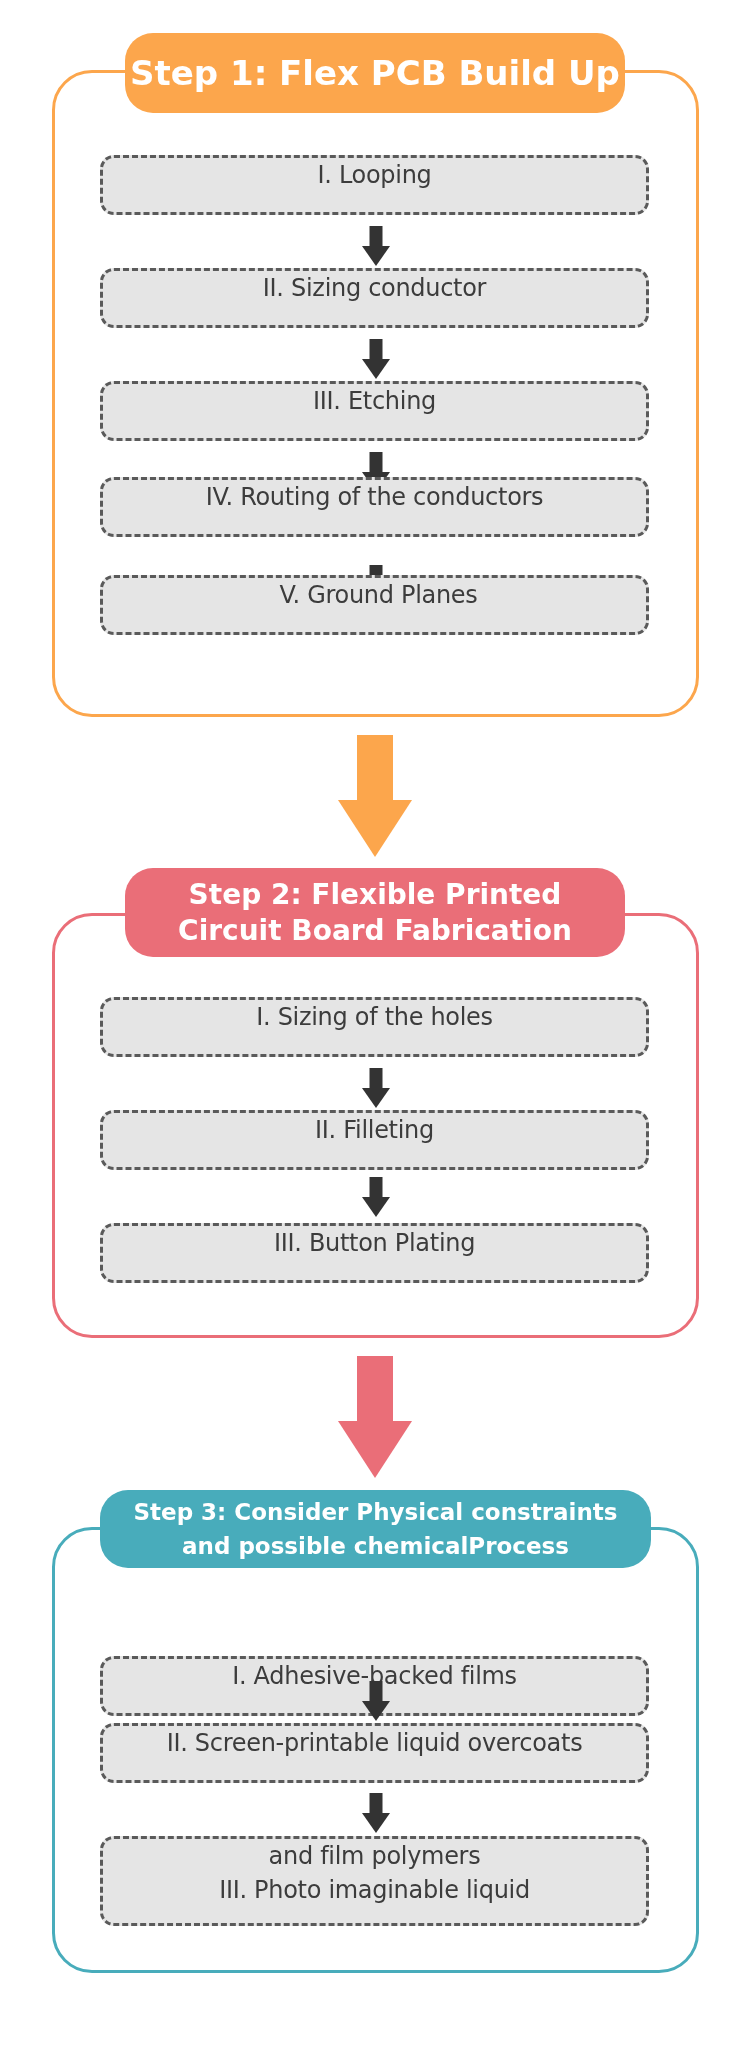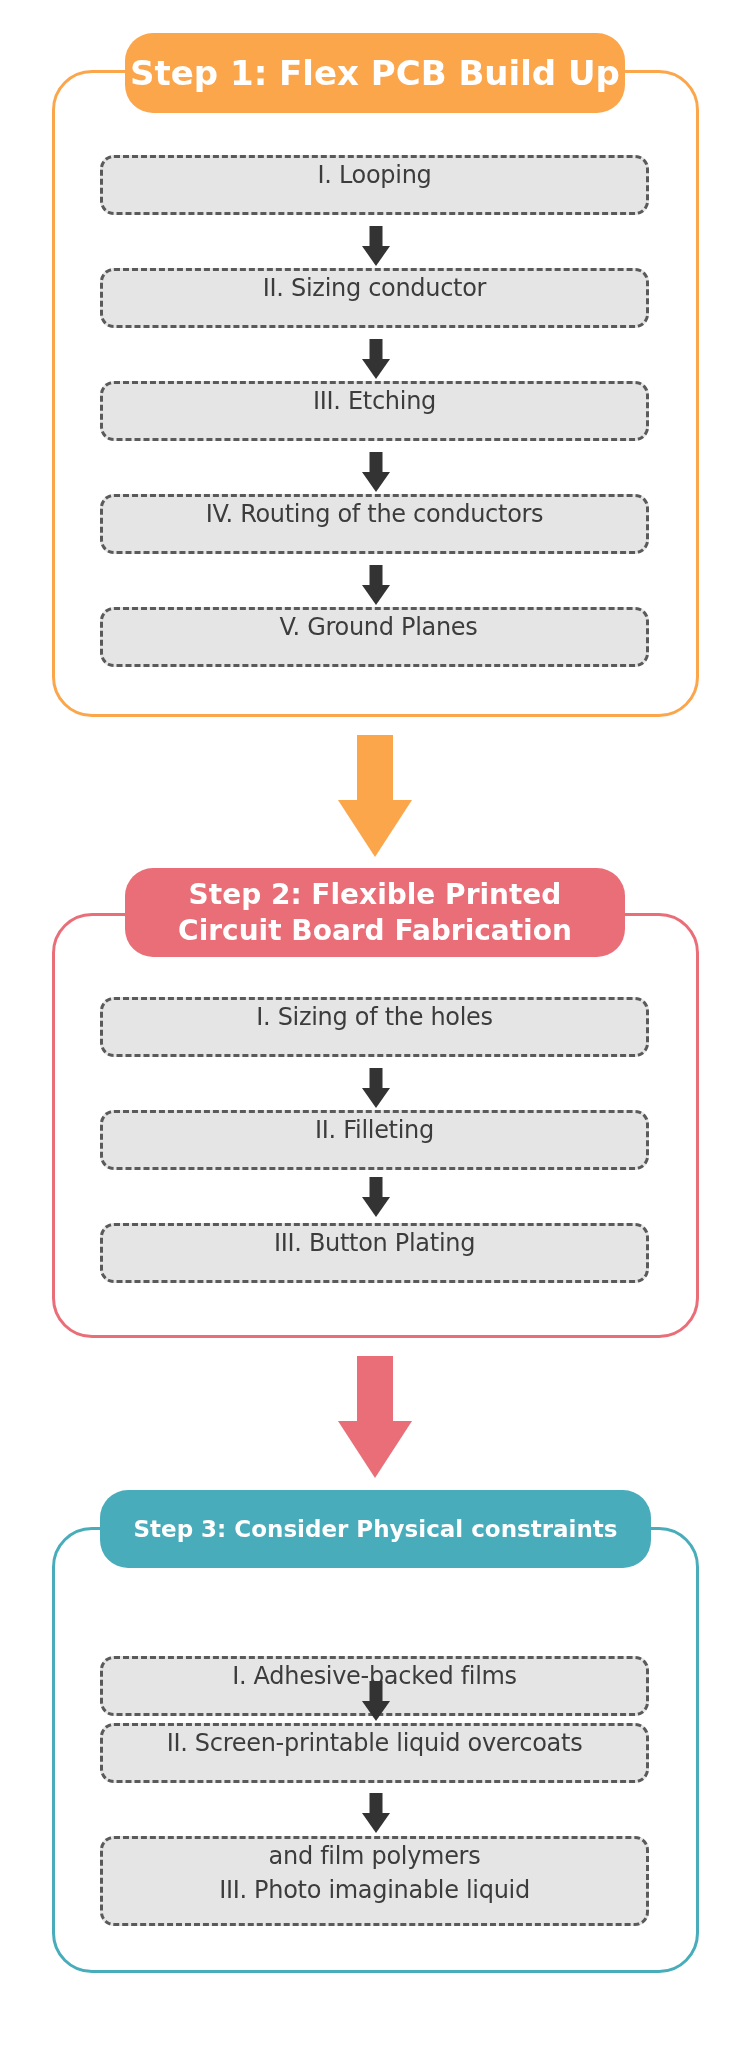--- a/index.html
+++ b/index.html
@@ -40,28 +40,28 @@
   <rect x="7.5" y="0" width="13" height="21" fill="#333"></rect>
     <polygon points="0,20 28,20 14,40" fill="#333"></polygon>
 </svg>
 <div class="item" style="top:381px;">
   <span>III. Etching</span>
 </div>
 <svg class="small-arrow" style="top:452px;" viewBox="0 0 28 40">
   <rect x="7.5" y="0" width="13" height="21" fill="#333"></rect>
     <polygon points="0,20 28,20 14,40" fill="#333"></polygon>
 </svg>
-<div class="item" style="top:494px;">
+<div class="item" style="top:477px;">
   <span>IV. Routing of the conductors</span>
 </div>
 <svg class="small-arrow" style="top:565px;" viewBox="0 0 28 40">
   <rect x="7.5" y="0" width="13" height="21" fill="#333"></rect>
     <polygon points="0,20 28,20 14,40" fill="#333"></polygon>
 </svg>
-<div class="item" style="top:607px;padding-left:8px;">
+<div class="item" style="top:575px;padding-left:8px;">
   <span>V. Ground Planes</span>
 </div>
 
 <svg class="big-arrow" style="top:735px;" viewBox="0 0 74 122">
   <rect x="19" y="0" width="36" height="66" fill="#fca64c"></rect>
     <polygon points="0,65 74,65 37,122" fill="#fca64c"></polygon>
 </svg>
 
 <div class="panel" style="top:913px; height:425px; border-color:#ea6e78;"></div>
 <div class="pill" style="left:125px; top:868px; width:500px; height:89px; background:#ea6e78; font-size:28px; line-height:36px;">
@@ -88,20 +88,21 @@
 </div>
 
 <svg class="big-arrow" style="top:1356px;" viewBox="0 0 74 122">
   <rect x="19" y="0" width="36" height="66" fill="#ea6e78"></rect>
     <polygon points="0,65 74,65 37,122" fill="#ea6e78"></polygon>
 </svg>
 
 <div class="panel" style="top:1527px; height:446px; border-color:#48acbb;"></div>
 <div class="pill" style="left:100px; top:1490px; width:551px; height:78px; background:#48acbb; font-size:23px; line-height:34px;">
   <span>Step 3: Consider Physical constraints</span>
+  <span>and possible chemicalProcess</span>
 </div>
 
 <div class="item" style="top:1656px;">
   <span>I. Adhesive-backed films</span>
 </div>
 <svg class="small-arrow" style="top:1681px;" viewBox="0 0 28 40">
   <rect x="7.5" y="0" width="13" height="21" fill="#333"></rect>
     <polygon points="0,20 28,20 14,40" fill="#333"></polygon>
 </svg>
 <div class="item" style="top:1723px;">

